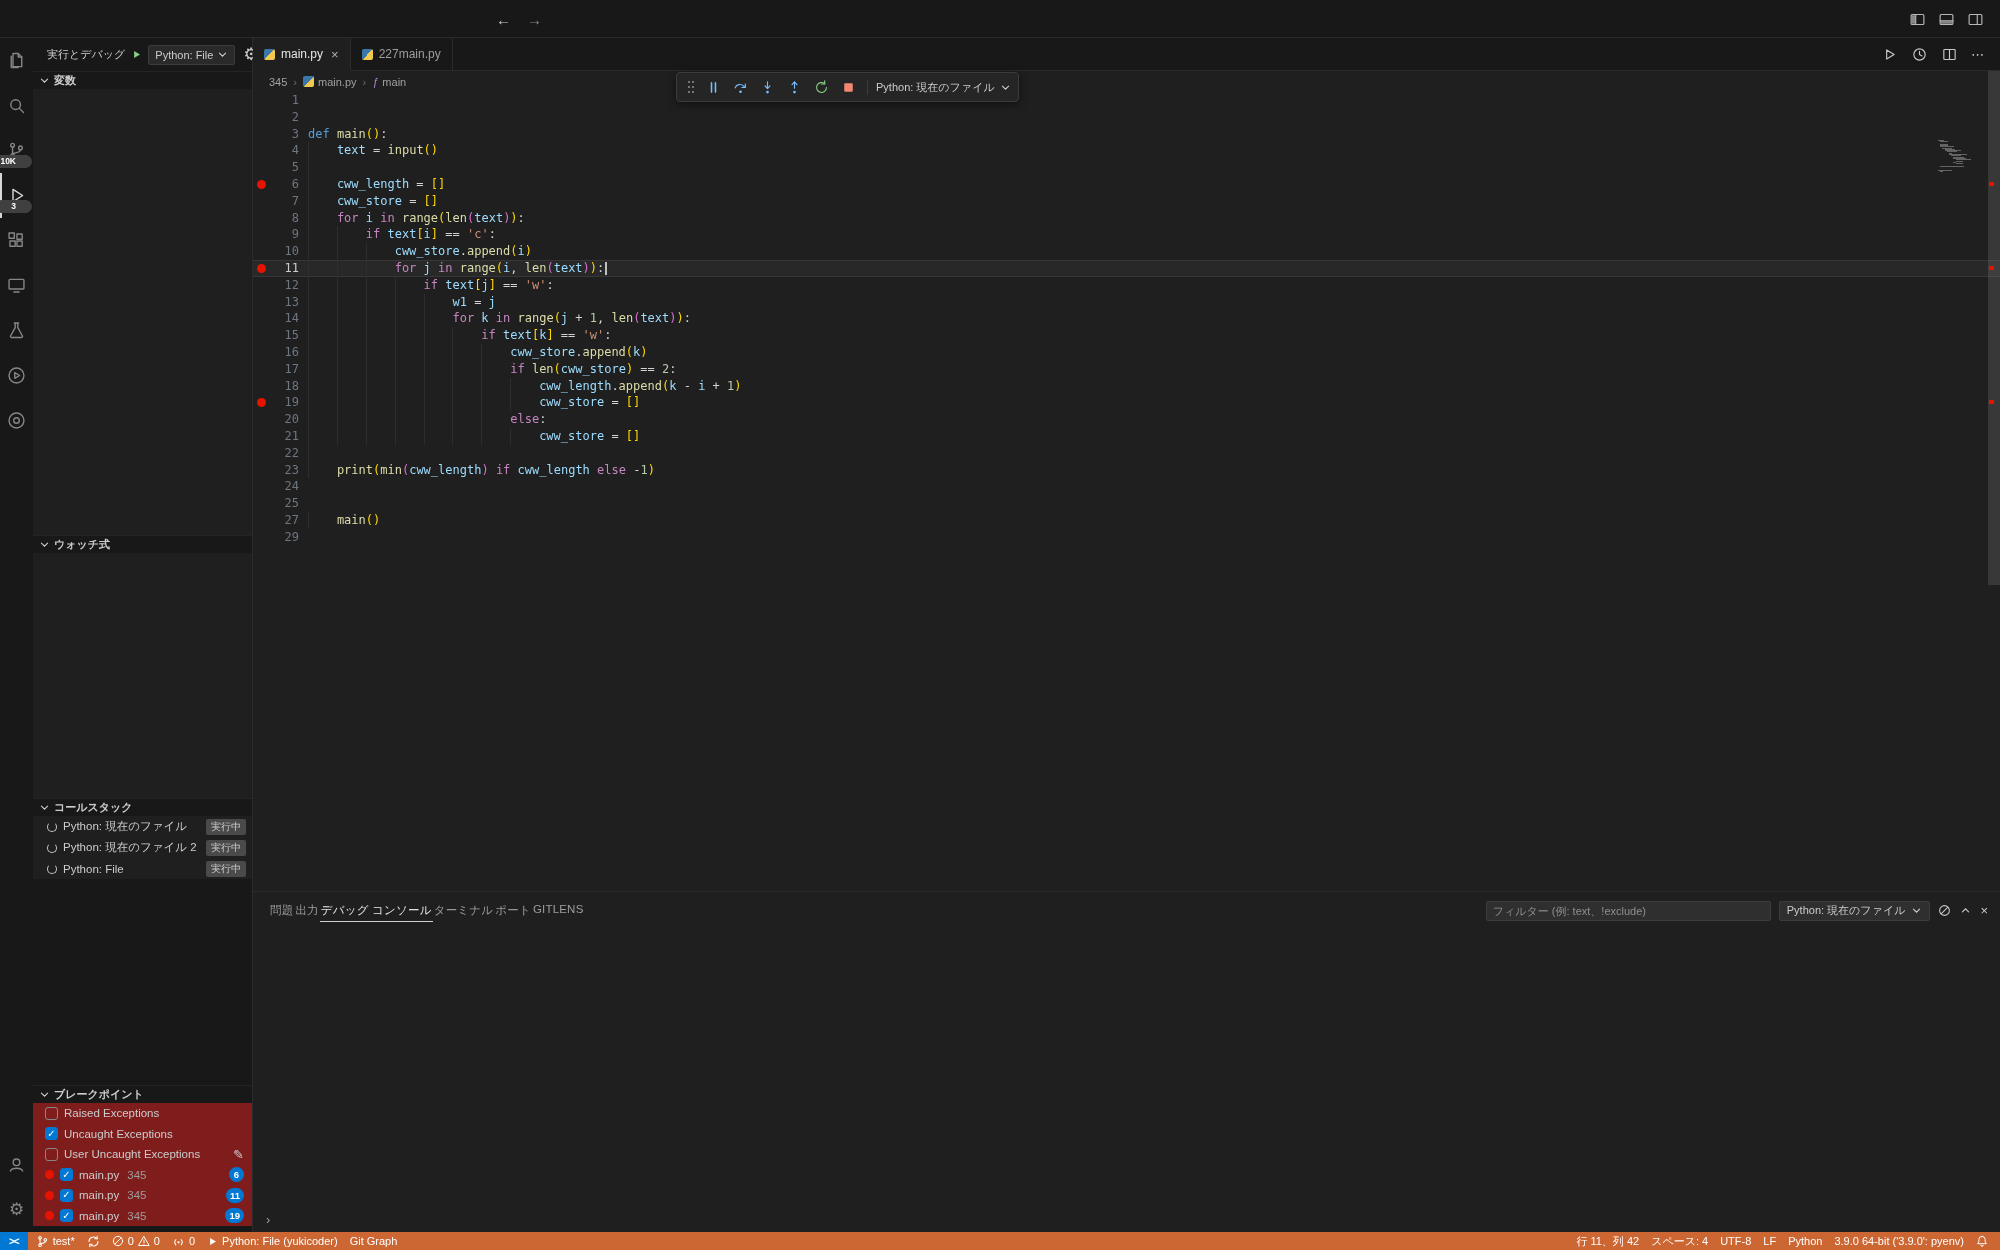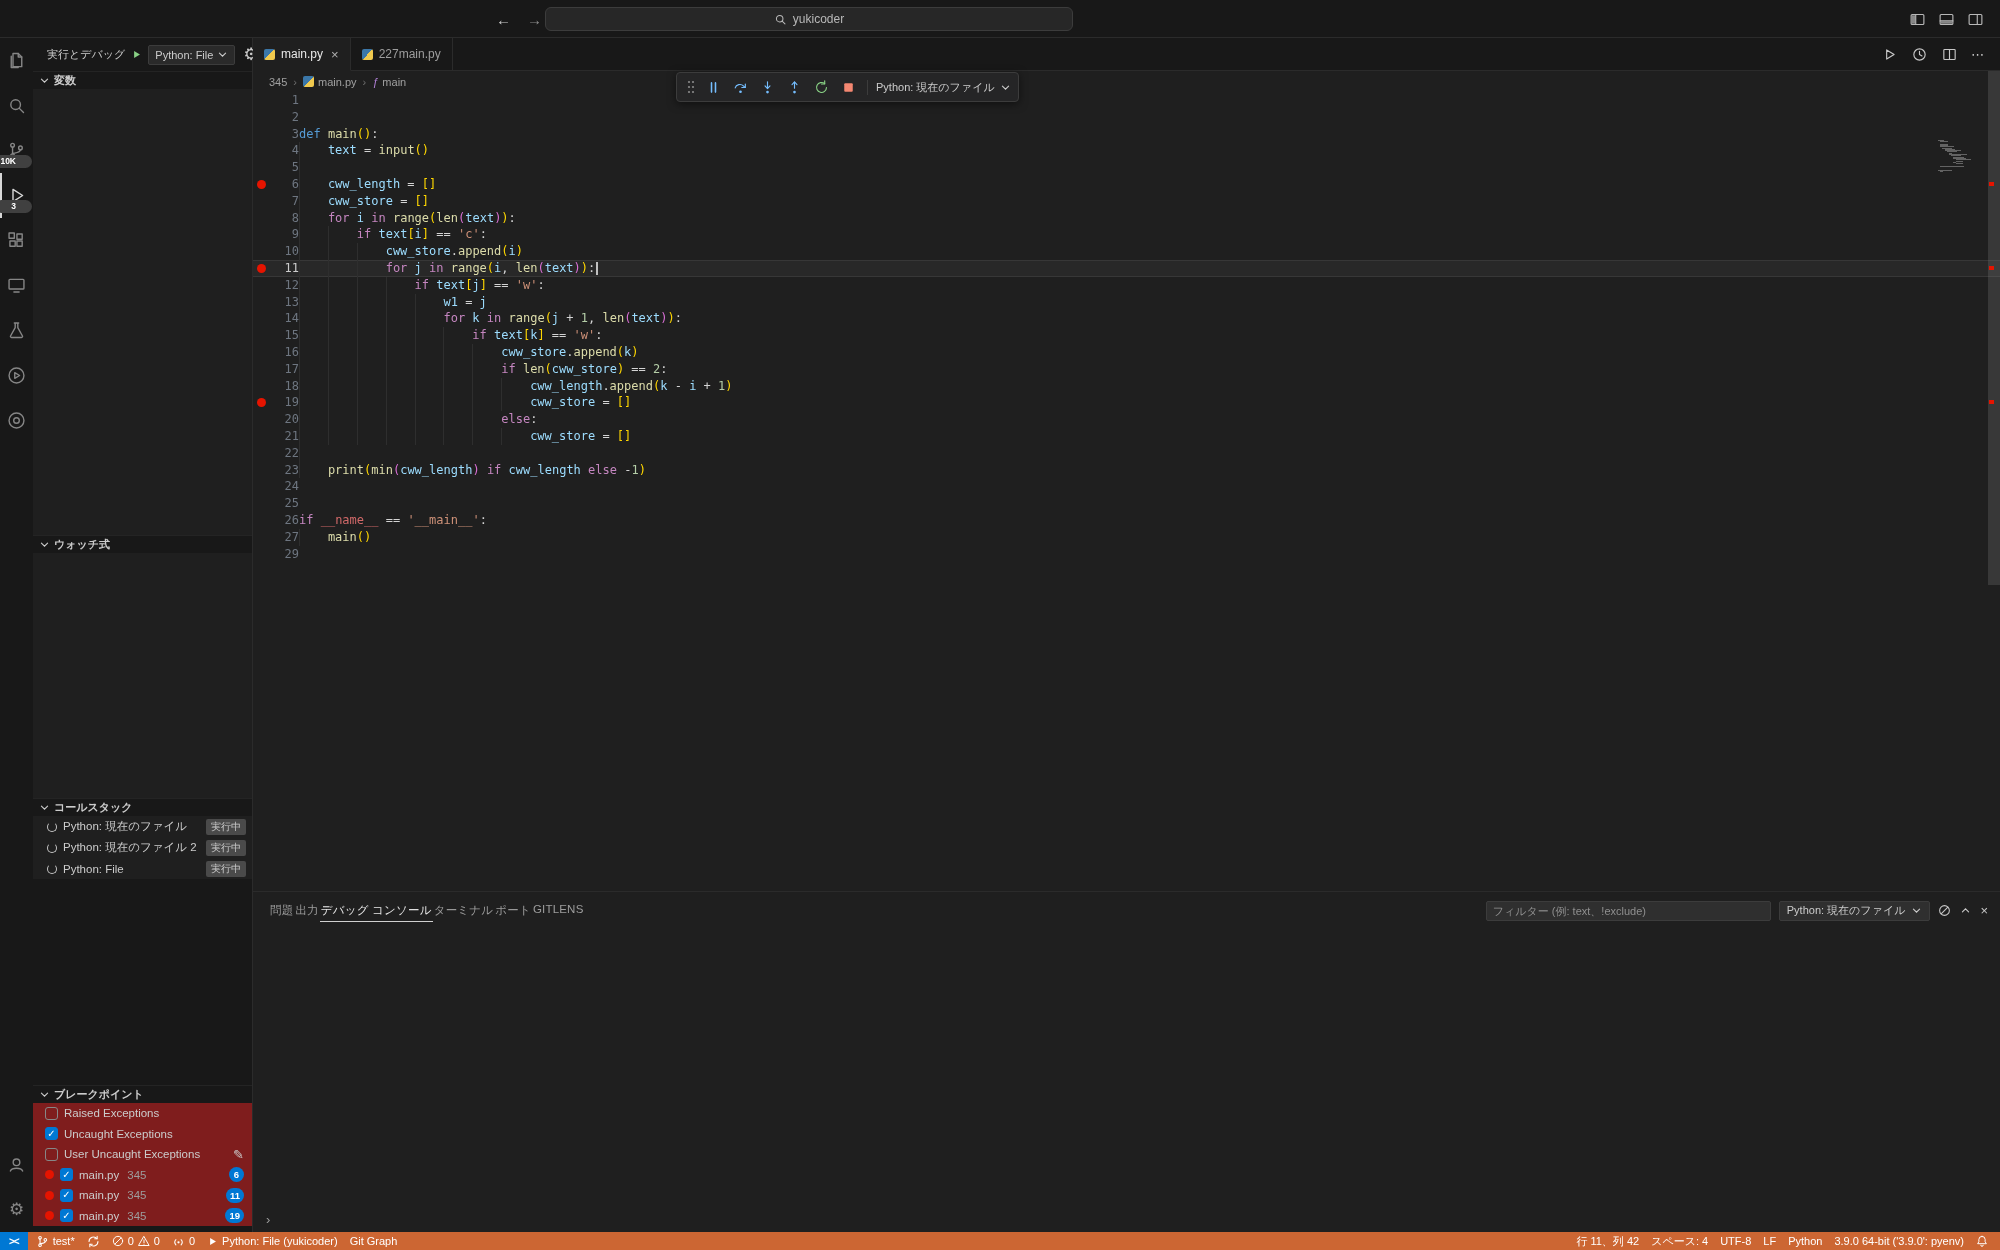--- a/index.html
+++ b/index.html
@@ -80,21 +80,21 @@
   .bc-item{display:flex;align-items:center;gap:4px}
 
   
   .codearea{flex:1;position:relative;overflow:hidden;background:#1f1f1f;
     font-family:"DejaVu Sans Mono","Liberation Mono",monospace;font-size:12px;line-height:16.8px}
   .cl{display:flex;height:16.8px;position:relative}
   .cl.cur{background:rgba(255,255,255,.045);box-shadow:inset 0 1px 0 rgba(255,255,255,.07),inset 0 -1px 0 rgba(255,255,255,.07)}
   .cl .margin{width:16px;flex:none;display:flex;align-items:center;justify-content:center}
   .cl .num{width:30px;flex:none;text-align:right;color:#6e7681}
   .cl.cur .num{color:#cccccc}
-  .cl .txt{white-space:pre;color:#d4d4d4}
+  .cl .txt{padding-left:9px;white-space:pre;color:#d4d4d4}
   .ig{display:inline-block;width:4ch;height:16.8px;border-left:1px solid #2e2e2e;vertical-align:top}
   .cursor{display:inline-block;width:1.5px;height:13px;background:#c0c0c0;vertical-align:text-bottom;margin-left:1px}
   .tk-d{color:#569cd6}.tk-k{color:#c586c0}.tk-f{color:#dcdcaa}.tk-v{color:#9cdcfe}.tk-s{color:#ce9178}
   .tk-n{color:#b5cea8}.tk-o{color:#d4d4d4}.tk-m{color:#d16969}.tk-b1{color:#ffd700}.tk-b2{color:#da70d6}
 
   .minimap{position:absolute;top:45px;right:14px;width:48px;height:40px;overflow:hidden}
   .mm-line{height:1px;margin-bottom:.32px;background:#9a9a9a;opacity:.55}
   .vscroll{position:absolute;top:33px;right:0;width:12px;height:514px;background:rgba(121,121,121,.28)}
   .ovr-mark{position:absolute;right:6px;width:5px;height:4px;background:#e51400}
 
@@ -140,29 +140,20 @@
 <div class="app" data-name="vscode-window">
 
   <header class="titlebar" data-name="title-bar">
     <div class="nav-arrows" data-name="history-navigation">
       <span class="navbtn" data-name="back-button" style="display: inline-flex; align-items: center;">
           <span class="navchar">←</span>
         </span>
       <span class="navbtn dim" data-name="forward-button" style="display: inline-flex; align-items: center;">
           <span class="navchar">→</span>
         </span>
-    </div>
-    <div class="searchbox" data-name="command-center-search">
-      <span class="sicon" data-name="search-icon" style="display: inline-flex; align-items: center;">
-          <svg width="13" height="13" viewBox="0 0 16 16" fill="none" stroke="currentColor" stroke-width="1.3" stroke-linecap="round" stroke-linejoin="round">
-            <circle cx="7" cy="7" r="4"></circle>
-            <path d="M10 10l3.5 3.5"></path>
-          </svg>
-        </span>
-      <span data-name="search-value">yukicoder</span>
     </div>
     <div class="tb-actions" data-name="layout-controls">
       <span data-name="toggle-primary-sidebar-button" style="display: inline-flex; align-items: center;">
           <svg width="17" height="17" viewBox="0 0 24 24" fill="none" stroke="currentColor" stroke-width="1.6" stroke-linecap="round" stroke-linejoin="round">
             <rect x="3" y="5" width="18" height="14" rx="1.5"></rect>
             <path d="M9.5 5v14"></path>
             <path d="M4 6h5v12H4z" fill="currentColor" stroke="none" opacity=".7"></path>
           </svg>
         </span>
       <span data-name="toggle-panel-button" style="display: inline-flex; align-items: center;">
@@ -601,25 +592,20 @@
             </div>
             <div class="cl" data-name="code-line">
               <span class="margin" data-name="breakpoint-margin"></span>
               <span class="num" data-name="line-number">24</span>
               <span class="txt" data-name="code-text"></span>
             </div>
             <div class="cl" data-name="code-line">
               <span class="margin" data-name="breakpoint-margin"></span>
               <span class="num" data-name="line-number">25</span>
               <span class="txt" data-name="code-text"></span>
-            </div>
-            <div class="cl" data-name="code-line">
-              <span class="margin" data-name="breakpoint-margin"></span>
-              <span class="num" data-name="line-number">26</span>
-              <span class="txt" data-name="code-text"><span class="tk-k" data-name="token">if </span><span class="tk-m" data-name="token">__name__</span><span class="tk-o" data-name="token"> == </span><span class="tk-s" data-name="token">'__main__'</span><span class="tk-o" data-name="token">:</span></span>
             </div>
             <div class="cl" data-name="code-line">
               <span class="margin" data-name="breakpoint-margin"></span>
               <span class="num" data-name="line-number">27</span>
               <span class="txt" data-name="code-text"><span class="ig" data-name="indent-guide"></span><span class="tk-f" data-name="token">main</span><span class="tk-b1" data-name="token">()</span></span>
             </div>
             <div class="cl" data-name="code-line">
               <span class="margin" data-name="breakpoint-margin"></span>
               <span class="num" data-name="line-number">29</span>
               <span class="txt" data-name="code-text"></span>

